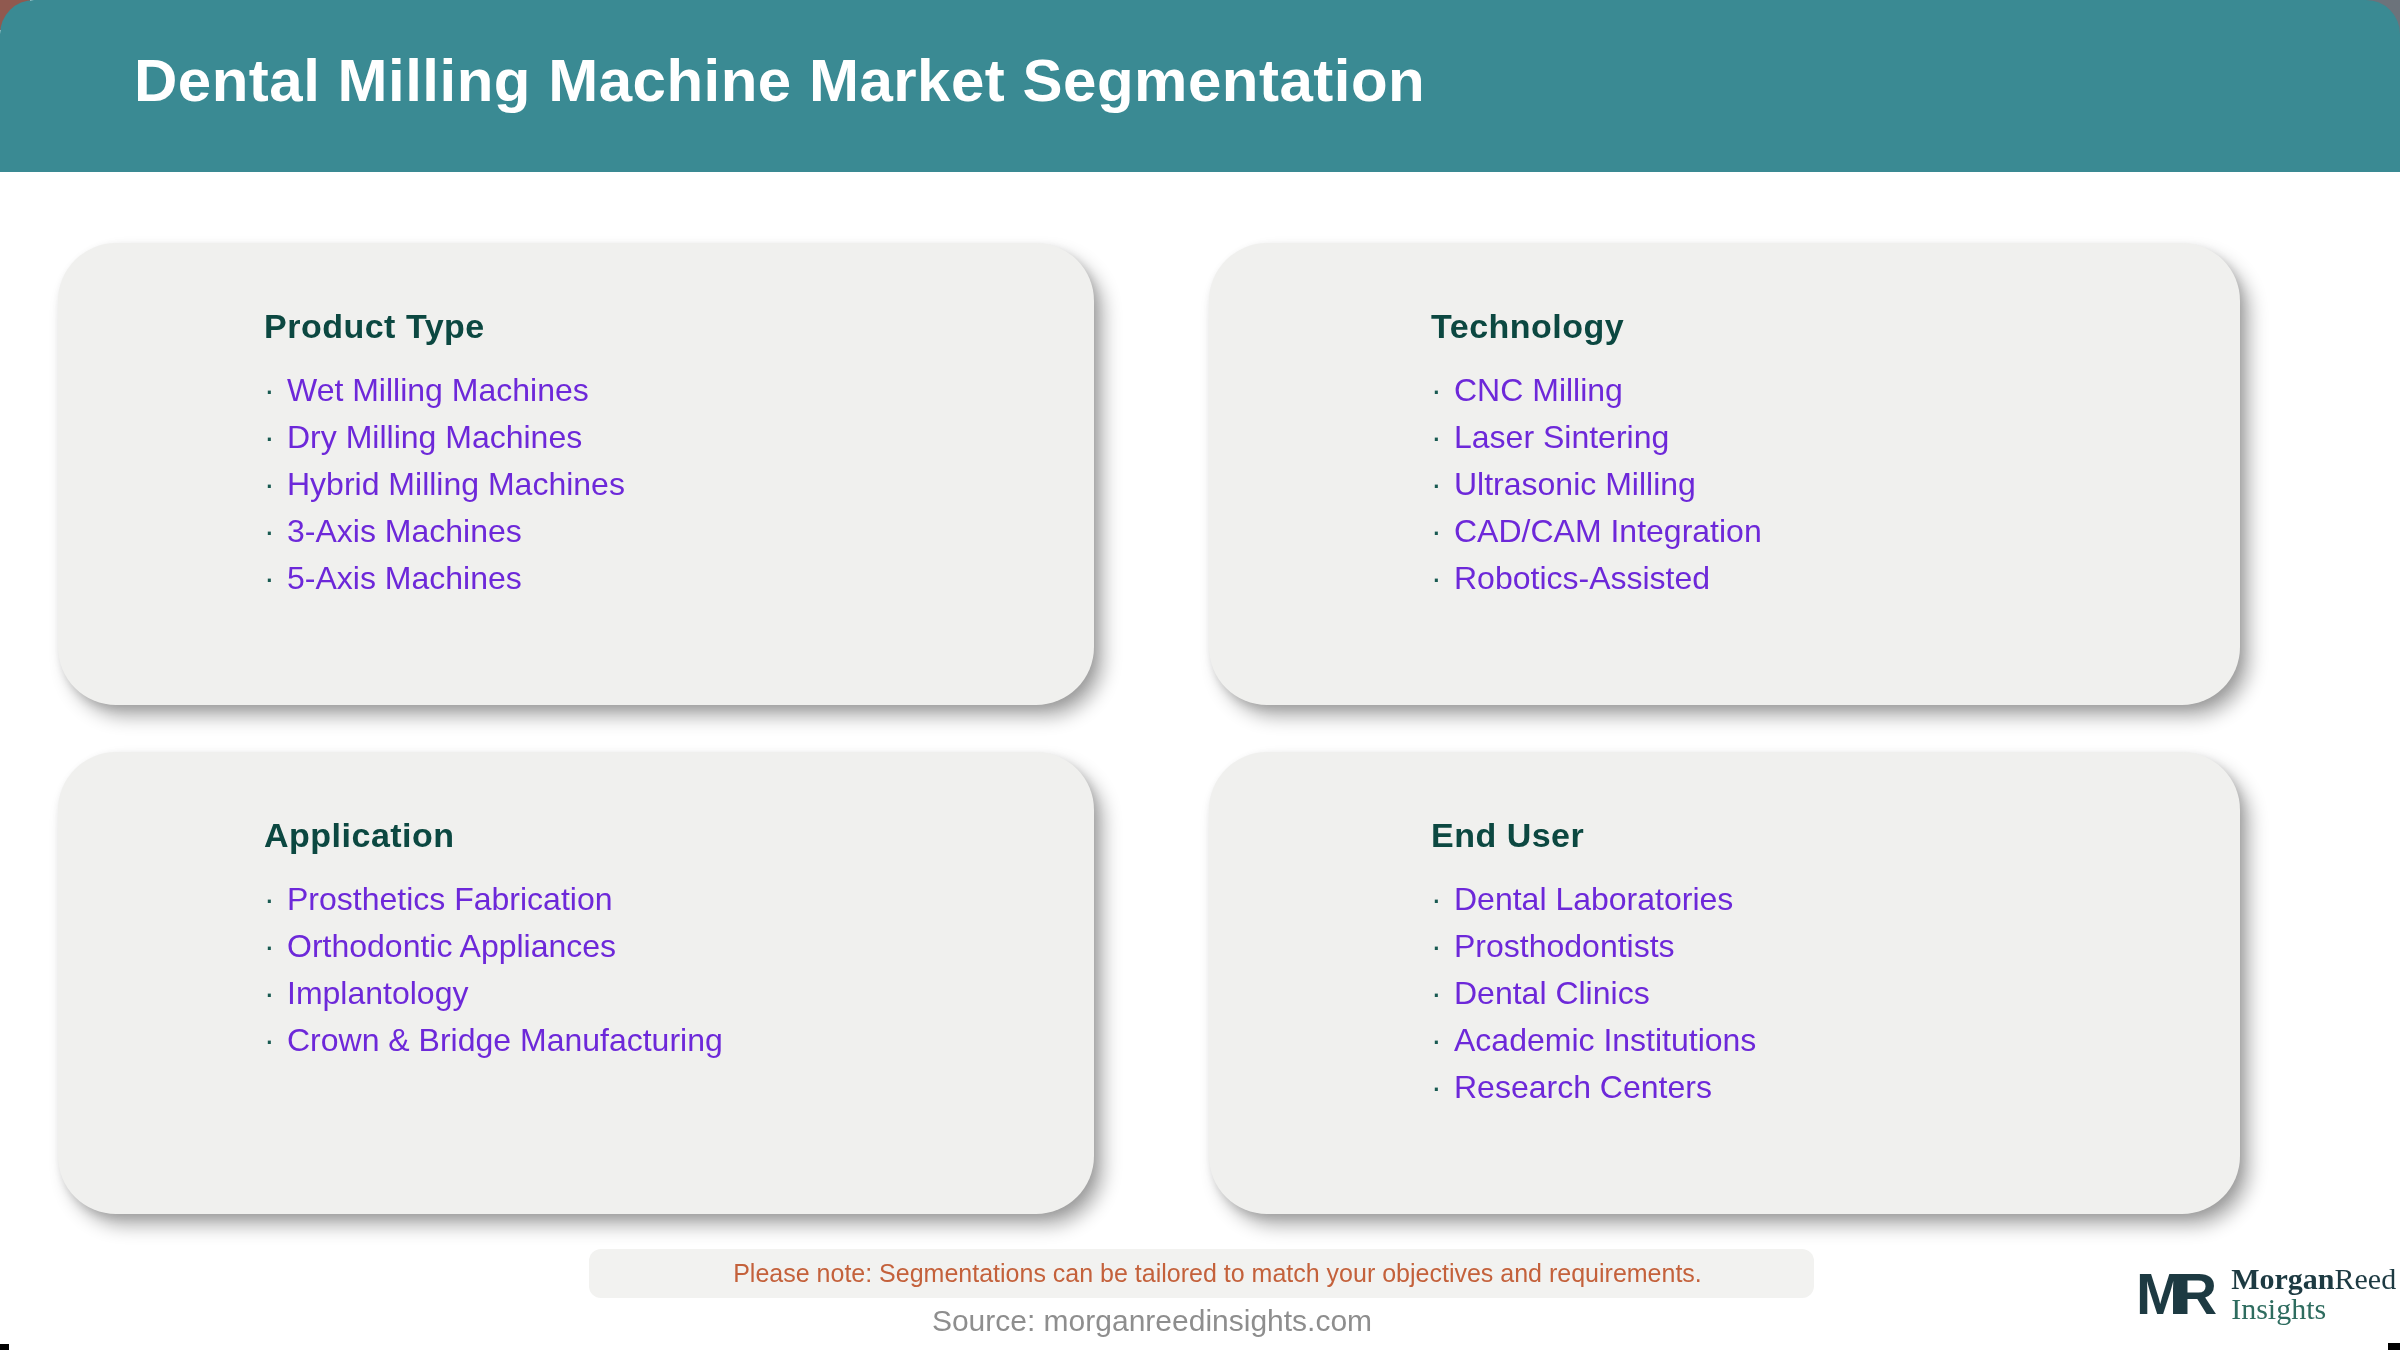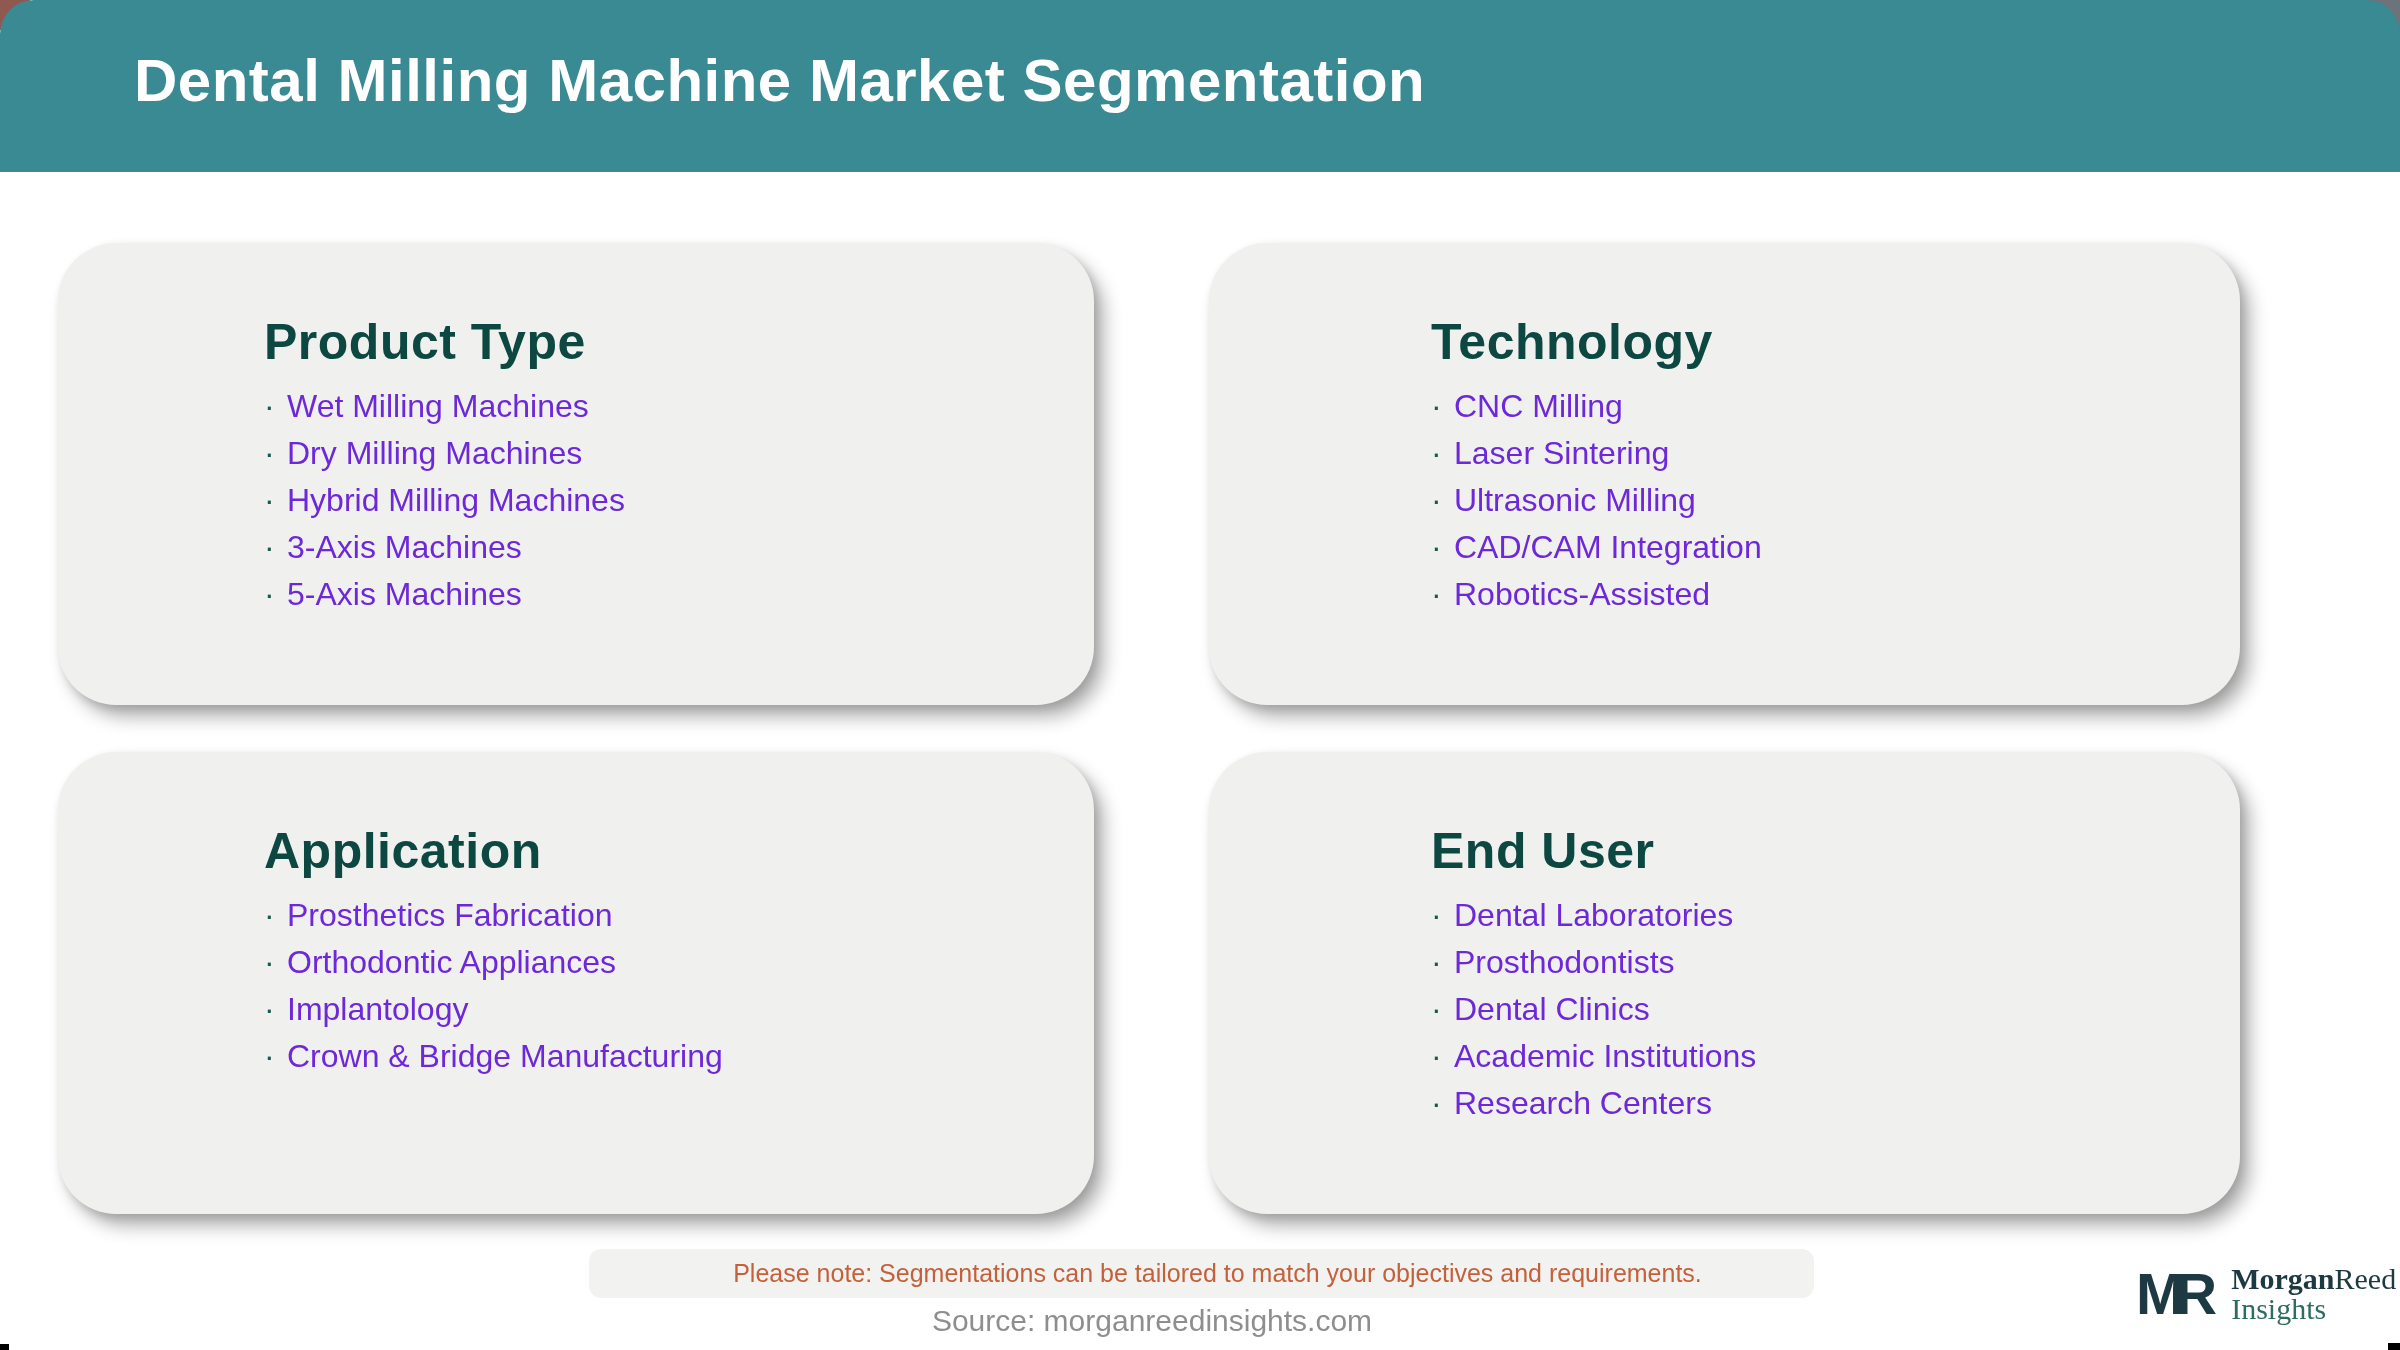--- a/index.html
+++ b/index.html
@@ -27,21 +27,21 @@
     box-shadow:10px 12px 18px rgba(0,0,0,0.30), 3px 4px 8px rgba(0,0,0,0.12);
     box-sizing:border-box;padding:52px 40px 0 206px;
   }
   .card.right{padding-left:222px;}
   #card-product-type{left:58px; top:243px; width:1036px;height:462px;}
   #card-technology  {left:1209px;top:243px; width:1031px;height:462px;}
   #card-application {left:58px; top:752px; width:1036px;height:462px;}
   #card-end-user    {left:1209px;top:752px; width:1031px;height:462px;}
 
   .card h2{
-    margin:16px 0 10px 0;font-size:50px;line-height:62px;font-weight:bold;
+    margin:0 0 10px 0;font-size:34px;line-height:62px;font-weight:bold;
     color:#0c4841;letter-spacing:0.5px;
   }
   .items{font-size:32px;line-height:47px;color:#6d28d9;}
   .item{position:relative;padding-left:23px;}
   .item::before{content:"\00B7";position:absolute;left:0;top:0;color:#185a51;}
 
   .note-bar{
     position:absolute;left:589px;top:1249px;width:1225px;height:49px;
     background:#f2f2f0;border-radius:12px;
     display:flex;align-items:center;justify-content:center;

